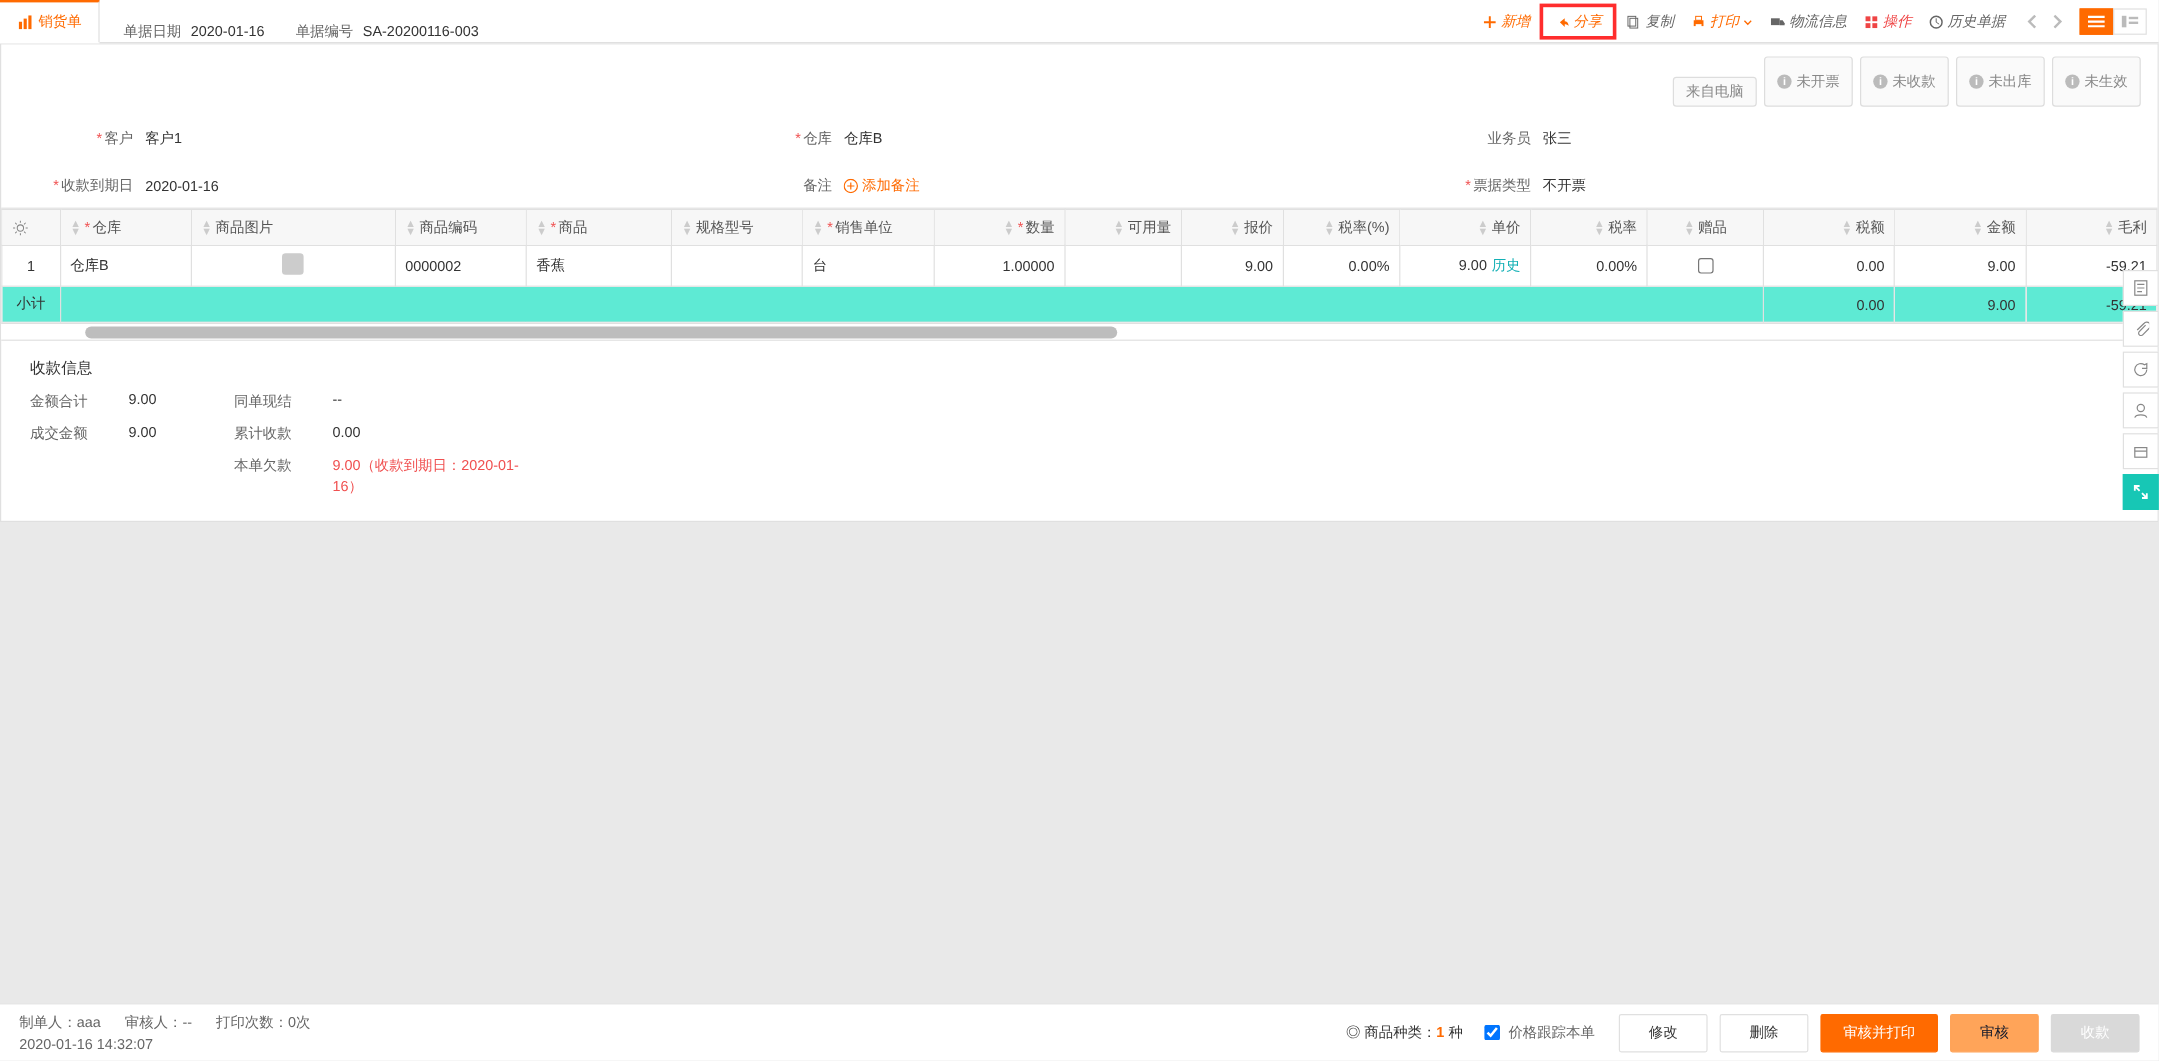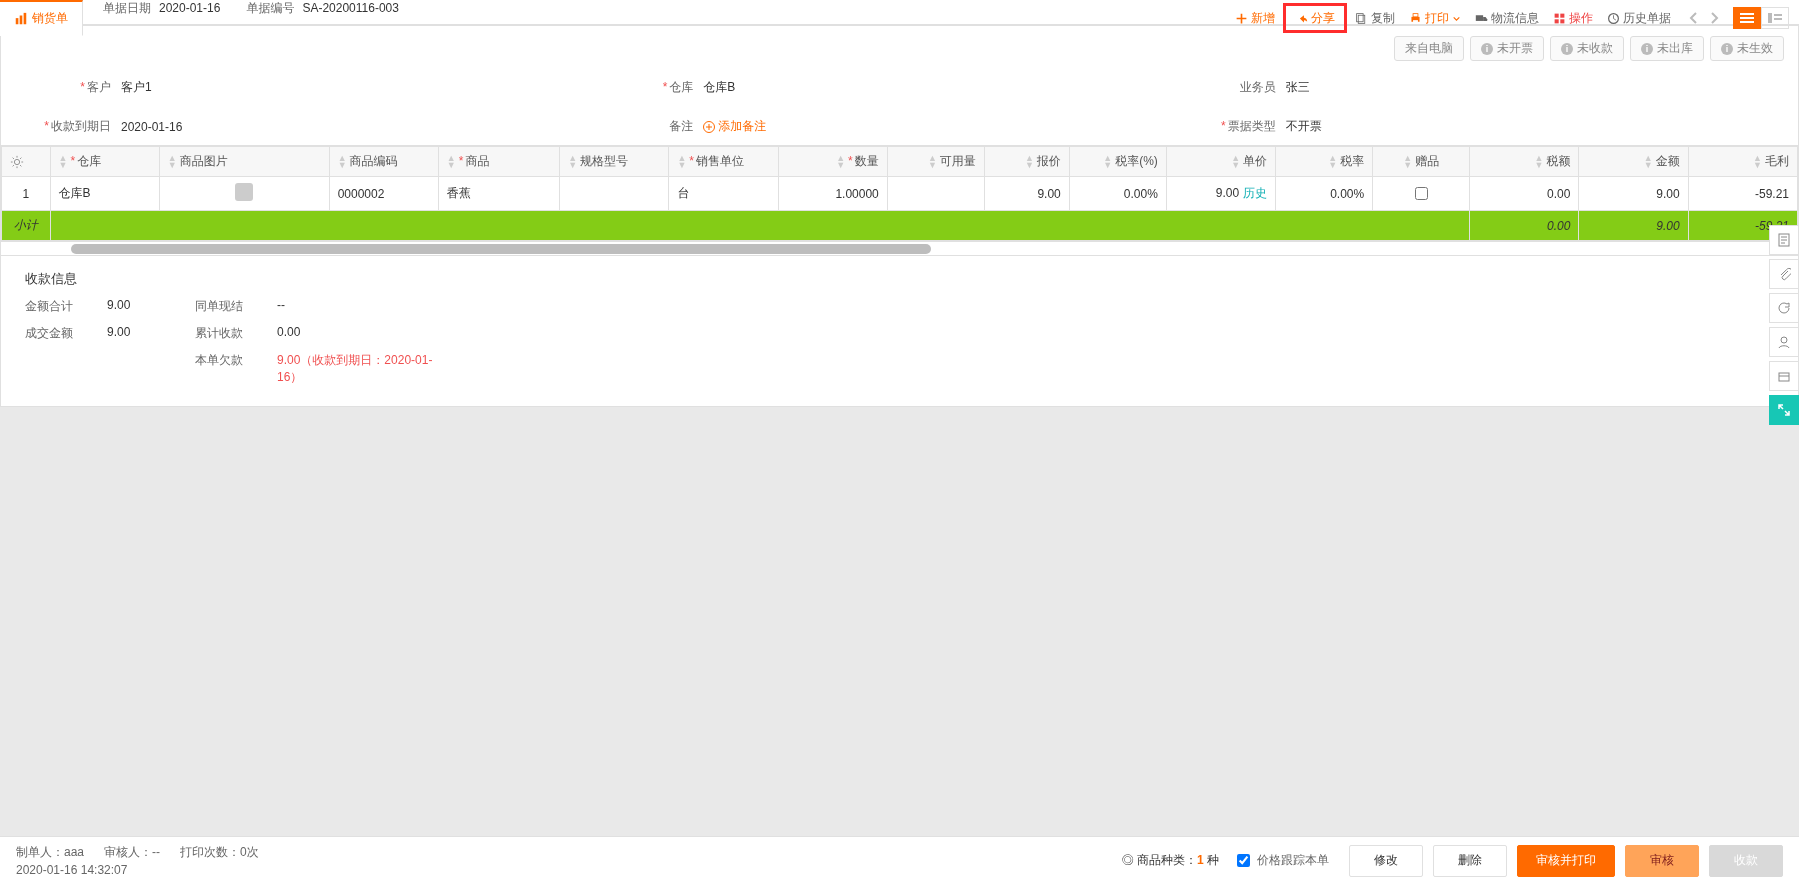--- a/index.html
+++ b/index.html
@@ -10,60 +10,60 @@
     --gray-lighter:#f5f5f5;
     --red:#f05050;
     --teal:#13b0b5;
   }
   *{box-sizing:border-box;}
   html,body{margin:0;padding:0;font-family:"Microsoft YaHei","PingFang SC",Arial,sans-serif;font-size:12px;color:#333;background:#e9e9e9;}
   body{width:1799px;height:884px;overflow:hidden;position:relative;}
 
   
   .page{display:flex;flex-direction:column;height:100%;}
-  .topbar{display:flex;align-items:flex-start;height:25px;background:#fff;border-bottom:1px solid var(--gray-border);position:relative;}
+  .topbar{display:flex;align-items:flex-end;height:36px;background:#fff;border-bottom:1px solid var(--gray-border);position:relative;}
   .tab{display:flex;align-items:center;gap:4px;padding:0 14px;height:36px;border-right:1px solid var(--gray-border);border-top:2px solid var(--orange);background:#fff;color:var(--orange);font-weight:500;border-bottom:1px solid #fff;margin-bottom:-1px;}
   .tab .icon{width:14px;height:14px;}
   .doc-meta{display:flex;gap:26px;align-items:center;margin-left:20px;color:#666;}
   .doc-meta .v{color:#333;margin-left:8px;}
   .top-actions{position:absolute;right:10px;top:0;height:36px;display:flex;align-items:center;gap:2px;}
-  .top-actions .act{display:flex;align-items:center;gap:3px;padding:0 6px;height:26px;color:#666;cursor:pointer;white-space:nowrap;}
+  .top-actions .act{display:flex;align-items:center;gap:3px;padding:0 6px;height:26px;color:#666;cursor:pointer;white-space:nowrap;font-style:italic;}
   .top-actions .act .icon{width:13px;height:13px;}
   .top-actions .sep-nav{display:flex;align-items:center;gap:2px;margin-left:4px;}
   .top-actions .nav-btn{width:20px;height:20px;display:flex;align-items:center;justify-content:center;color:#bbb;cursor:pointer;}
   .top-actions .view-toggle{display:flex;margin-left:6px;}
   .view-btn{width:28px;height:22px;border:1px solid var(--gray-border);display:flex;align-items:center;justify-content:center;cursor:pointer;}
   .view-btn.active{background:var(--orange);border-color:var(--orange);color:#fff;}
   .highlight-box{border:3px solid #ff2d2d; padding:0 3px;height:30px;display:flex;align-items:center;}
 
   
   .card{background:#fff;margin:0;flex:0 0 auto;border:1px solid var(--gray-border);display:flex;flex-direction:column;}
   .status-row{display:flex;justify-content:flex-end;gap:6px;padding:10px 14px 0;}
   .status-pill{border:1px solid #ddd;border-radius:3px;padding:3px 10px;color:#888;background:#fafafa;font-size:12px;display:flex;align-items:center;gap:4px;}
-  .status-pill.plain{border-color:#ddd;}
+  .status-pill.plain{border-color:#ddd;margin-top:17px;}
   .status-pill .dot{width:12px;height:12px;border-radius:50%;background:#bbb;display:inline-flex;align-items:center;justify-content:center;color:#fff;font-size:9px;font-weight:bold;}
 
   .form-grid{display:grid;grid-template-columns:repeat(3,1fr);column-gap:30px;row-gap:22px;padding:18px 40px 10px;}
   .field{display:flex;align-items:center;gap:10px;}
   .field .lab{min-width:70px;text-align:right;color:#666;}
   .req{color:var(--red);margin-right:2px;}
   .add-remark{color:var(--orange);display:flex;align-items:center;gap:3px;cursor:pointer;}
   .blur{filter:blur(4px);background:#eee;color:#eee;border-radius:3px;padding:0 60px;}
 
   
   .tbl-wrap{border-top:1px solid var(--gray-border);border-bottom:1px solid var(--gray-border);overflow:hidden;}
   table{border-collapse:collapse;width:100%;table-layout:fixed;}
   th,td{border:1px solid var(--gray-border);padding:6px 8px;font-size:12px;white-space:nowrap;overflow:hidden;text-overflow:ellipsis;}
   th{background:#f7f7f7;font-weight:normal;color:#555;text-align:left;position:relative;}
   th.center,td.center{text-align:center;}
   th.right,td.right{text-align:right;}
   .sort{color:#ccc;font-size:9px;display:inline-block;line-height:7px;vertical-align:middle;margin-right:3px;}
   .sort::before{content:"▲";display:block;}
   .sort::after{content:"▼";display:block;}
-  .sumrow td{background:#84cc16;font-weight:500;font-style:italic;}
+  .sumrow td{background:#5eead4;font-weight:500;}
   .hist{color:var(--teal);margin-left:4px;cursor:pointer;}
   .img-ph{display:inline-block;width:18px;height:18px;background:#ccc;border-radius:3px;position:relative;}
   .gear{width:14px;height:14px;}
 
   
   .hscroll{height:14px;background:#fff;position:relative;border-bottom:1px solid var(--gray-border);}
   .hscroll .thumb{position:absolute;left:70px;top:2px;height:10px;width:860px;background:#bdbdbd;border-radius:6px;}
 
   
   .pay{padding:14px 24px 20px;}
@@ -81,21 +81,21 @@
   
   .footer{position:absolute;left:0;right:0;bottom:0;height:48px;background:#fff;border-top:1px solid var(--gray-border);display:flex;align-items:center;padding:0 16px;}
   .footer .meta{color:#666;line-height:1.5;}
   .footer .meta div{display:flex;gap:20px;}
   .footer .mid{margin-left:auto;display:flex;align-items:center;gap:14px;margin-right:20px;}
   .footer .cnt b{color:var(--orange);}
   .footer .chk{display:flex;align-items:center;gap:4px;color:#666;}
   .footer .btns{display:flex;gap:10px;}
   .btn{min-width:74px;height:32px;padding:0 18px;border:1px solid var(--gray-border);background:#fff;color:#333;display:flex;align-items:center;justify-content:center;cursor:pointer;border-radius:2px;}
   .btn.primary{background:var(--orange);border-color:var(--orange);color:#fff;}
-  .btn.plight{background:var(--orange-light);border-color:var(--orange-light);color:#7f1d1d;}
+  .btn.plight{background:var(--orange-light);border-color:var(--orange-light);color:#0f172a;}
   .btn.dis{background:#d9d9d9;border-color:#d9d9d9;color:#fff;cursor:not-allowed;}
 
   svg{display:block;}
 </style>
 </head>
 <body>
 
 <div class="page">
 
   <div class="topbar">

